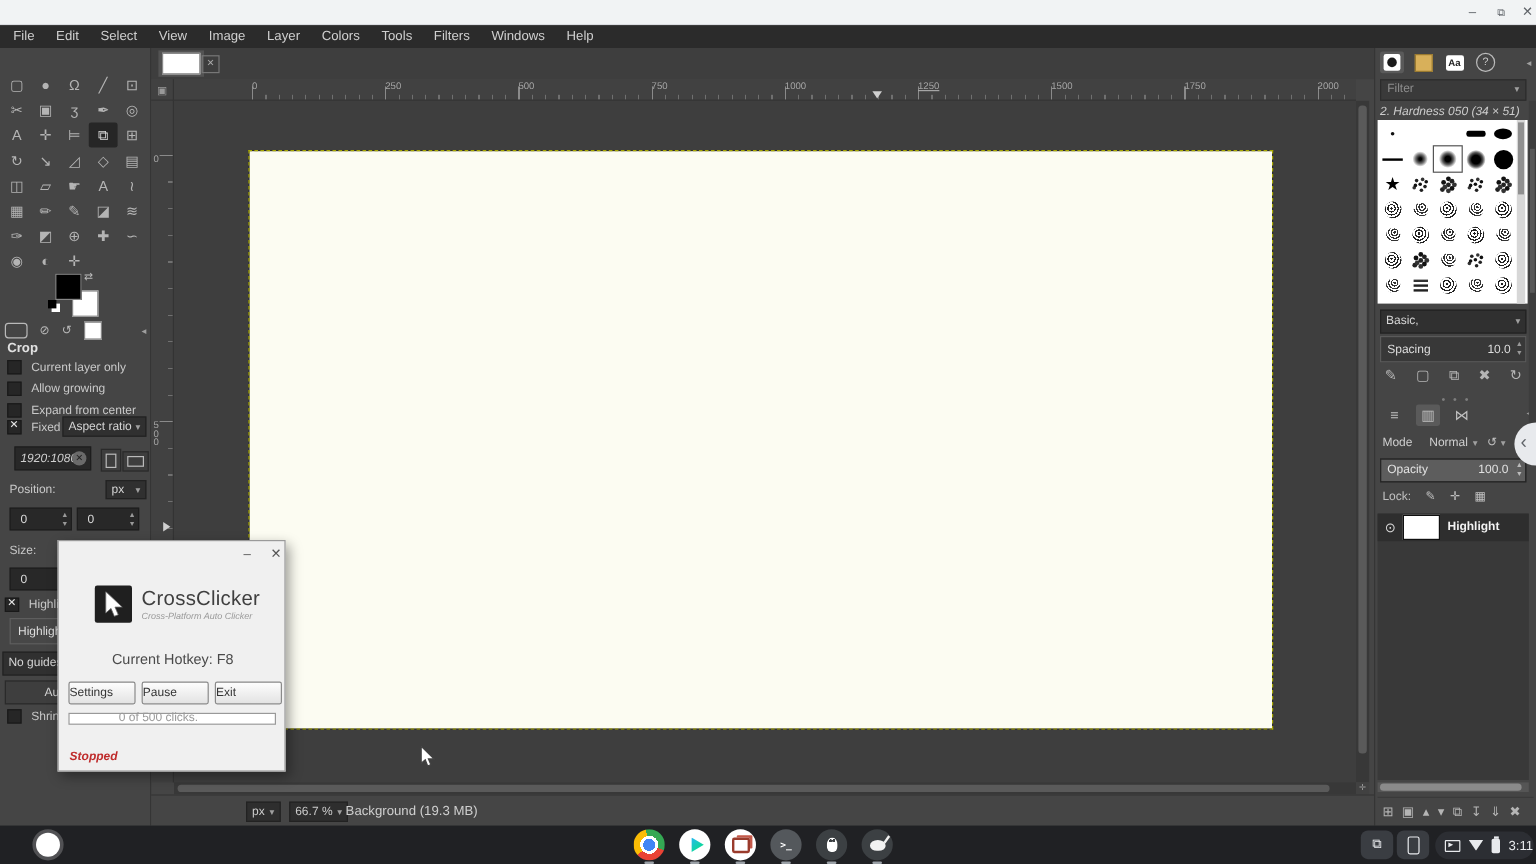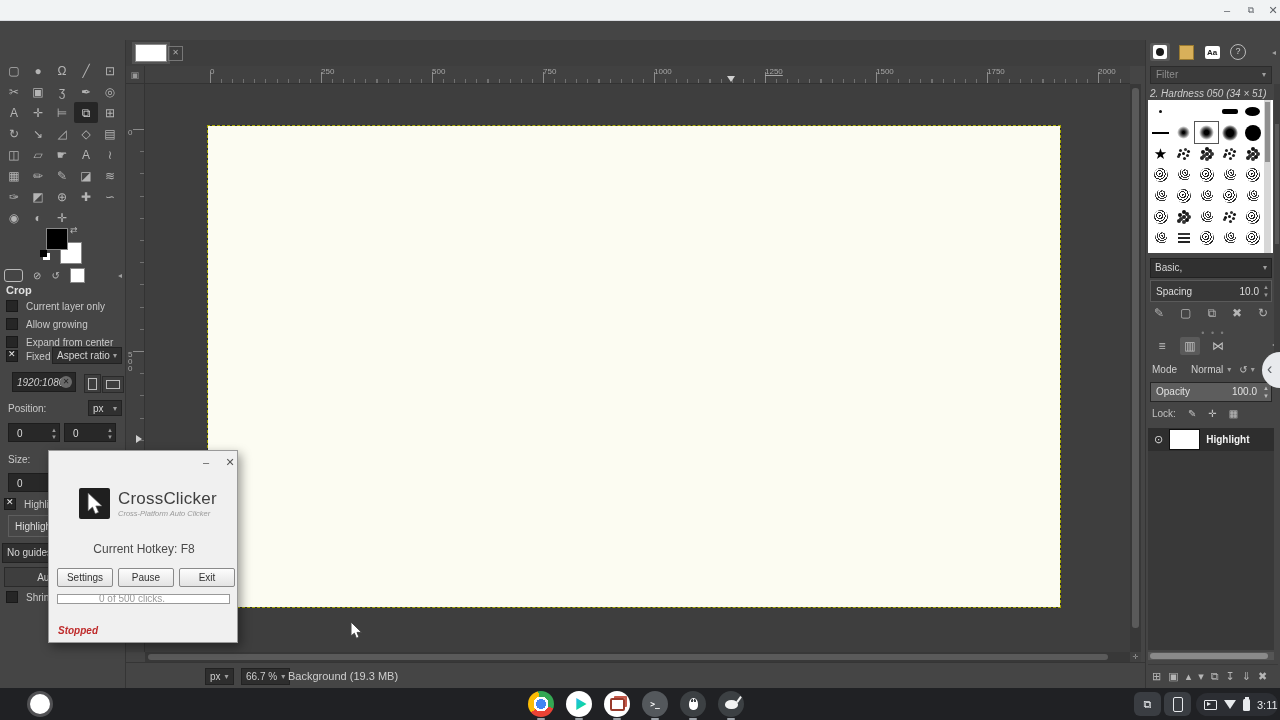--- a/index.html
+++ b/index.html
@@ -141,21 +141,21 @@
   .rp-scrollstrip{position:absolute;left:128px;top:44px;width:6px;height:300px;background:#3d3d3d;}
   .rp-scrollstrip .thumb{position:absolute;left:1px;top:40px;width:4px;height:120px;background:#585858;}
 
   
   .dialog{position:absolute;left:48px;top:450px;width:190px;height:193px;background:#f0f0f0;border:1px solid #9a9a9a;box-shadow:3px 4px 10px rgba(0,0,0,.4);z-index:50;box-sizing:border-box;}
   .dlg-ctl{position:absolute;top:4px;width:14px;height:14px;color:#555;font-size:11px;line-height:14px;text-align:center;}
   .dlg-logo{position:absolute;left:30px;top:37px;width:31px;height:31px;background:#1f1f1f;border-radius:2px;display:flex;align-items:center;justify-content:center;}
   .dlg-title{position:absolute;left:69px;top:38px;font-size:17px;color:#3f3f3f;letter-spacing:.2px;}
   .dlg-sub{position:absolute;left:69px;top:58px;font-size:7.5px;font-style:italic;color:#999;}
   .dlg-hotkey{position:absolute;left:0;top:91px;width:190px;text-align:center;font-size:12px;color:#4a4a4a;}
-  .dlg-btn{position:absolute;top:117px;width:56px;height:19px;background:linear-gradient(#fdfdfd,#e3e3e3);border:1px solid #8a8a8a;border-radius:2px;font-size:10px;color:#333;text-align:center;line-height:18px;box-sizing:border-box;}
+  .dlg-btn{position:absolute;top:117px;width:56px;height:19px;background:linear-gradient(#fdfdfd,#e3e3e3);border:1px solid #8a8a8a;border-radius:2px;font-size:10px;color:#333;text-align:left;line-height:18px;box-sizing:border-box;}
   .dlg-progress{position:absolute;left:8px;top:143px;width:173px;height:10px;background:#fff;border:1px solid #999;box-sizing:border-box;}
   .dlg-clicks{position:absolute;left:9px;top:142px;font-size:10px;color:#9a9a9a;margin-left:41px;}
   .dlg-status{position:absolute;left:9px;top:174px;font-size:10px;font-style:italic;font-weight:bold;color:#bf2b2b;}
 
   
   .shelf{position:absolute;left:0;top:688px;width:1280px;height:32px;background:#202124;z-index:40;}
   .launcher{position:absolute;left:30px;top:6px;width:20px;height:20px;border-radius:50%;background:#fff;box-shadow:0 0 0 3px rgba(255,255,255,.22);}
   .apps{position:absolute;left:640px;top:3px;transform:translateX(-112px);display:flex;gap:12px;}
   .app{width:26px;height:26px;border-radius:50%;position:relative;display:flex;align-items:center;justify-content:center;}
   .app .ind{position:absolute;left:9px;bottom:-3px;width:8px;height:2px;background:#9aa0a6;border-radius:1px;}
@@ -190,20 +190,34 @@
 <body>
 
 <div class="screen">
 
   <div class="titlebar">
     <div class="tb-btn" style="left:1218px;">–</div>
     <div class="tb-btn" style="left:1242px;font-size:9px;">⧉</div>
     <div class="tb-btn" style="left:1264px;">✕</div>
   </div>
 
+  <div class="menubar">
+
+  <span class="menu-item">File</span>
+      <span class="menu-item">Edit</span>
+      <span class="menu-item">Select</span>
+      <span class="menu-item">View</span>
+      <span class="menu-item">Image</span>
+      <span class="menu-item">Layer</span>
+      <span class="menu-item">Colors</span>
+      <span class="menu-item">Tools</span>
+      <span class="menu-item">Filters</span>
+      <span class="menu-item">Windows</span>
+      <span class="menu-item">Help</span>
+    </div>
 
   <div class="tabstrip">
     <div class="img-tab">
       <div class="img-thumb"></div>
     </div>
     <div class="tab-close">✕</div>
   </div>
 
   <div class="toolbox">
     <div class="tools">

